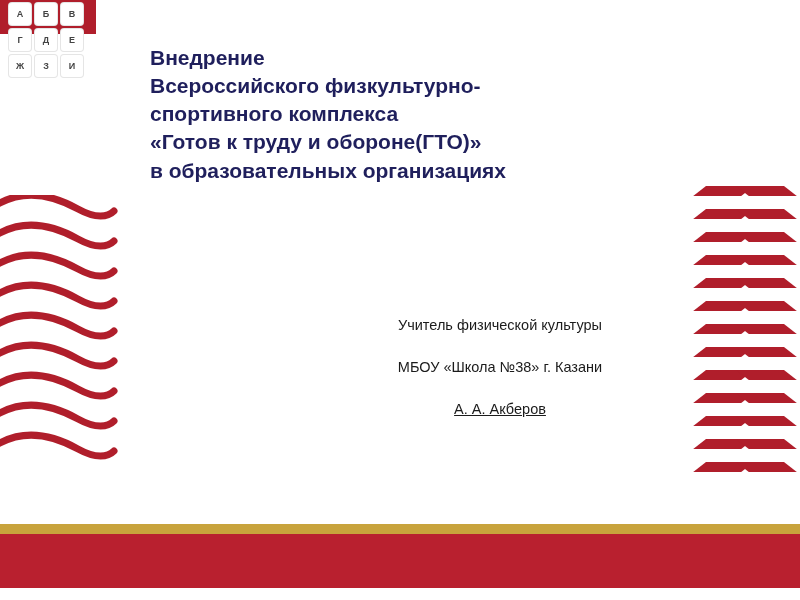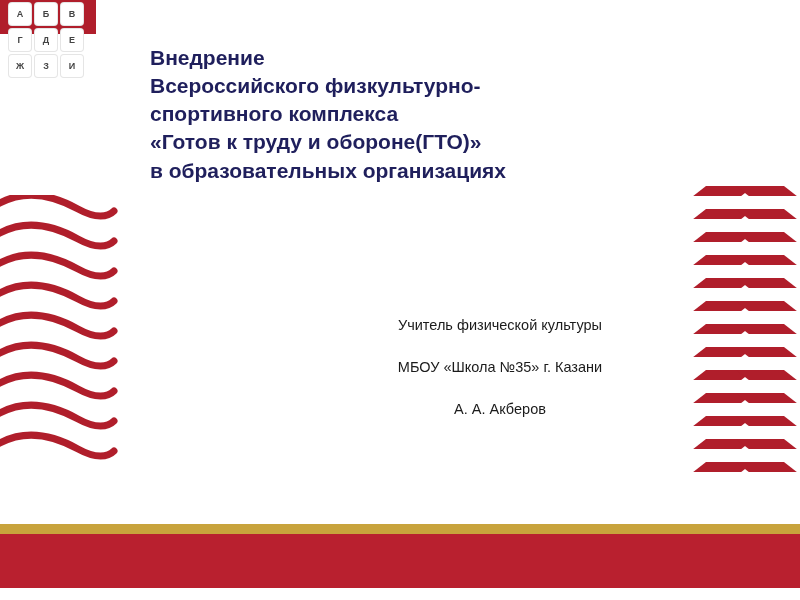--- a/index.html
+++ b/index.html
@@ -154,20 +154,21 @@
     text-align: center;
     font-size: 14.5px;
     color: #1b1b1b;
     line-height: 1.1;
   }
   .author-line {
     margin-bottom: 26px;
   }
   .author-line:last-child {
     margin-bottom: 4px;
+    text-decoration: underline;
   }
 </style>
 </head>
 <body>
 
 <div class="slide">
 
   <div class="top-band"></div>
   <div class="top-band-2"></div>
 
@@ -216,21 +217,21 @@
   </div>
 
   <div class="title">Внедрение
 Всероссийского физкультурно-
 спортивного комплекса
 «Готов к труду и обороне(ГТО)»
 в образовательных организациях</div>
 
   <div class="author-block">
     <div class="author-line">Учитель физической культуры</div>
-    <div class="author-line">МБОУ «Школа №35» г. Казани</div>
+    <div class="author-line">МБОУ «Школа №38» г. Казани</div>
     <div class="author-line">А. А. Акберов</div>
   </div>
 
   <div class="bottom-gold"></div>
   <div class="bottom-red"></div>
   <div class="bottom-white"></div>
 
 </div>
 
 </body></html>

